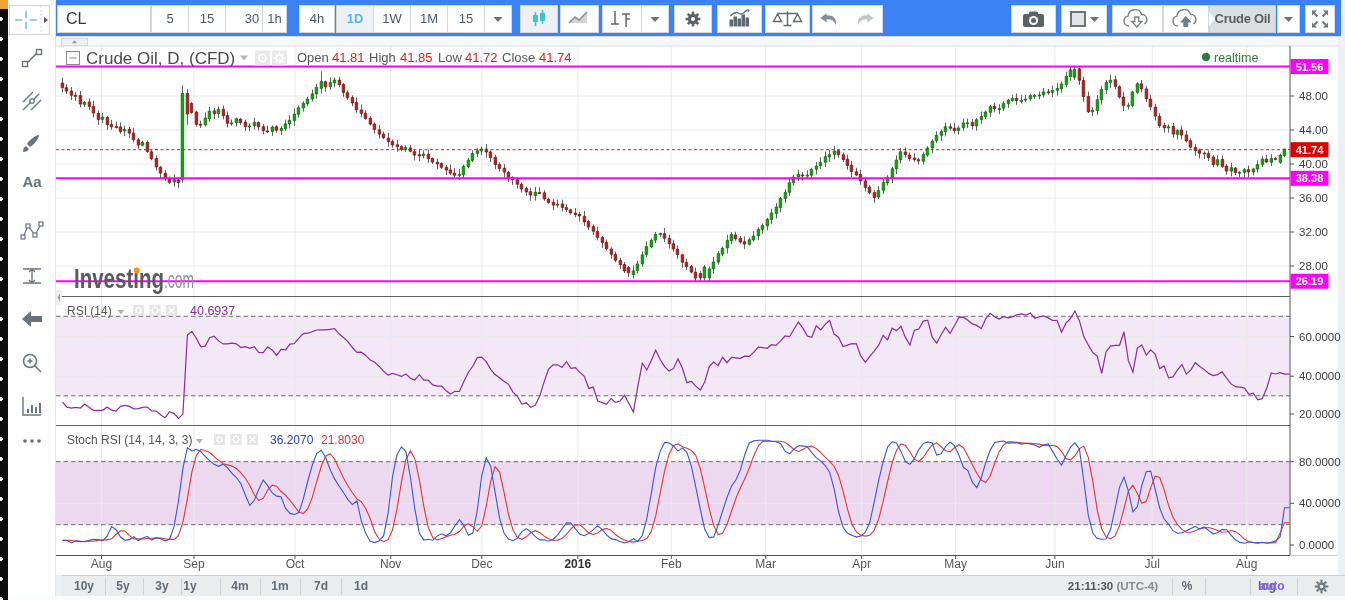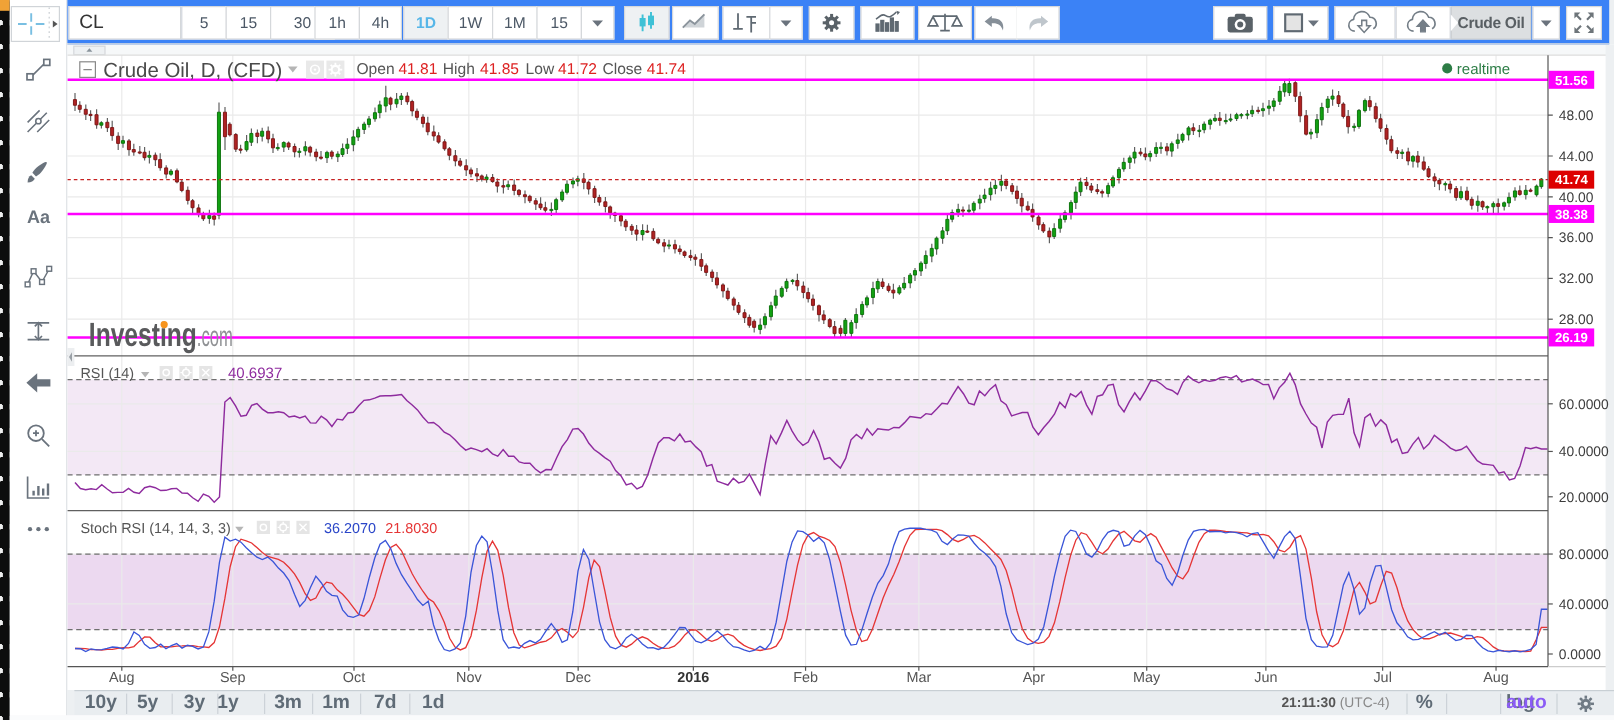--- a/index.html
+++ b/index.html
@@ -6,21 +6,21 @@
 #strip{position:absolute;left:0;top:0;width:8px;height:600px;background:#0d0d0d;z-index:30;
  background-image:radial-gradient(circle 2.3px at 0.5px 9px,#efefef 0 2.2px,transparent 2.3px);background-size:8px 20px;background-position:0 10px}
 #stripo{position:absolute;left:0;top:0;width:8px;height:9px;background:#f0a236;z-index:31}
 #sidebar{position:absolute;left:8px;top:0;width:48px;height:600px;background:#fff;border-right:1px solid #e2e5e8;z-index:5}
 #topbar{position:absolute;left:53px;top:0;width:1288px;height:37px;background:#3b82f6;border-bottom:1px solid #d9dcdf;z-index:4}
 .tbtn{position:absolute;top:4.5px;height:28px;background:#fff;border:1px solid #d5d8db;color:#4c5866;
  font-size:13px;text-align:center;line-height:26px}
 .tsel{background:#eef1f3;color:#56b6e8}
 #bottombar{position:absolute;left:62px;top:575px;width:1283px;height:21px;background:#e9edf0;border-top:1px solid #c8cfd4;z-index:5}
 #belowbar{position:absolute;left:8px;top:596px;width:1337px;height:4px;background:#fafbfc;z-index:5}
-.bbtn{position:absolute;top:0;height:20px;line-height:20px;font-size:16px;font-weight:bold;color:#5f6b76;text-align:center}
+.bbtn{position:absolute;top:0;height:20px;line-height:20px;font-size:12px;font-weight:bold;color:#5f6b76;text-align:center}
 .bsep{position:absolute;top:2px;width:1px;height:17px;background:#ccd2d8}
 #chartwrap{position:absolute;left:56px;top:37px;width:1289px;height:538px;z-index:1}
 .icon{position:absolute;left:11px;width:26px;height:26px}
 svg{display:block}
 </style></head>
 <body>
 <div id="strip"></div>
 <div id="stripo"></div>
 <div id="sidebar">
  <div style="position:absolute;left:1px;top:5px;width:41px;height:30px;background:#fff;border:1px solid #d0d4d8">
@@ -86,21 +86,21 @@
         <circle cx="13" cy="13" r="1.8"></circle>
         <circle cx="20" cy="13" r="1.8"></circle>
       </g>
     </svg>
 </div>
 <div id="topbar">
  <div class="tbtn" style="left:4px;width:94px;text-align:left;padding-left:8px;font-size:16px;color:#333">CL</div>
  <div class="tbtn" style="left:98px;width:38px">5</div>
  <div class="tbtn" style="left:135px;width:38px">15</div>
  <div class="tbtn" style="left:172px;width:54px">30</div>
- <div class="tbtn" style="left:209px;width:38px">1h</div>
+ <div class="tbtn" style="left:209px;width:25px">1h</div>
  <div class="tbtn" style="left:246px;width:36px">4h</div>
  <div class="tbtn tsel" style="left:283px;width:38px;font-weight:bold">1D</div>
  <div class="tbtn" style="left:320px;width:38px">1W</div>
  <div class="tbtn" style="left:357px;width:38px">1M</div>
  <div class="tbtn" style="left:394px;width:38px">15</div>
  <div class="tbtn" style="left:431px;width:28px">
       <svg width="26" height="26" viewBox="0 0 26 26">
         <path d="M8.5 11l4.5 5 4.5-5z" fill="#6a737d"></path>
       </svg>
     </div>
@@ -428,28 +428,28 @@
   </div>
 <div id="bottombar">
  <div class="bbtn" style="left:4px;width:36px">10y</div>
     <div class="bsep" style="left:43px"></div>
  <div class="bbtn" style="left:45px;width:32px">5y</div>
     <div class="bsep" style="left:81px"></div>
  <div class="bbtn" style="left:84px;width:32px">3y</div>
     <div class="bsep" style="left:119px"></div>
  <div class="bbtn" style="left:112px;width:32px">1y</div>
     <div class="bsep" style="left:158px"></div>
- <div class="bbtn" style="left:160px;width:36px">3m</div>
+ <div class="bbtn" style="left:160px;width:36px">4m</div>
     <div class="bsep" style="left:198px"></div>
  <div class="bbtn" style="left:200px;width:36px">1m</div>
     <div class="bsep" style="left:238px"></div>
  <div class="bbtn" style="left:242px;width:34px">7d</div>
     <div class="bsep" style="left:279px"></div>
  <div class="bbtn" style="left:282px;width:34px">1d</div>
- <div class="bbtn" style="left:996px;width:100px;text-align:right;color:#555;font-size:11.5px">21:11:30 <span style="font-weight:normal;color:#888">(UTC-4)</span></div>
+ <div class="bbtn" style="left:996px;width:100px;text-align:right;color:#555;font-size:11.5px">21:11:30 <span style="font-weight:bold;color:#888">(UTC-4)</span></div>
  <div class="bsep" style="left:1110px"></div>
  <div class="bbtn" style="left:1110px;width:30px">%</div>
  <div class="bsep" style="left:1143px"></div>
  <div class="bbtn" style="left:1190px;width:30px">log</div>
  <div class="bsep" style="left:1188px"></div>
  <div class="bbtn" style="left:1192px;width:36px;color:#8b5cf6">auto</div>
  <div class="bsep" style="left:1235px"></div>
  <svg style="position:absolute;left:1251px;top:2px" width="17" height="17" viewBox="0 0 17 17">
       <g fill="#6f7a84">
         <circle cx="8.5" cy="8.5" r="4.3"></circle>

